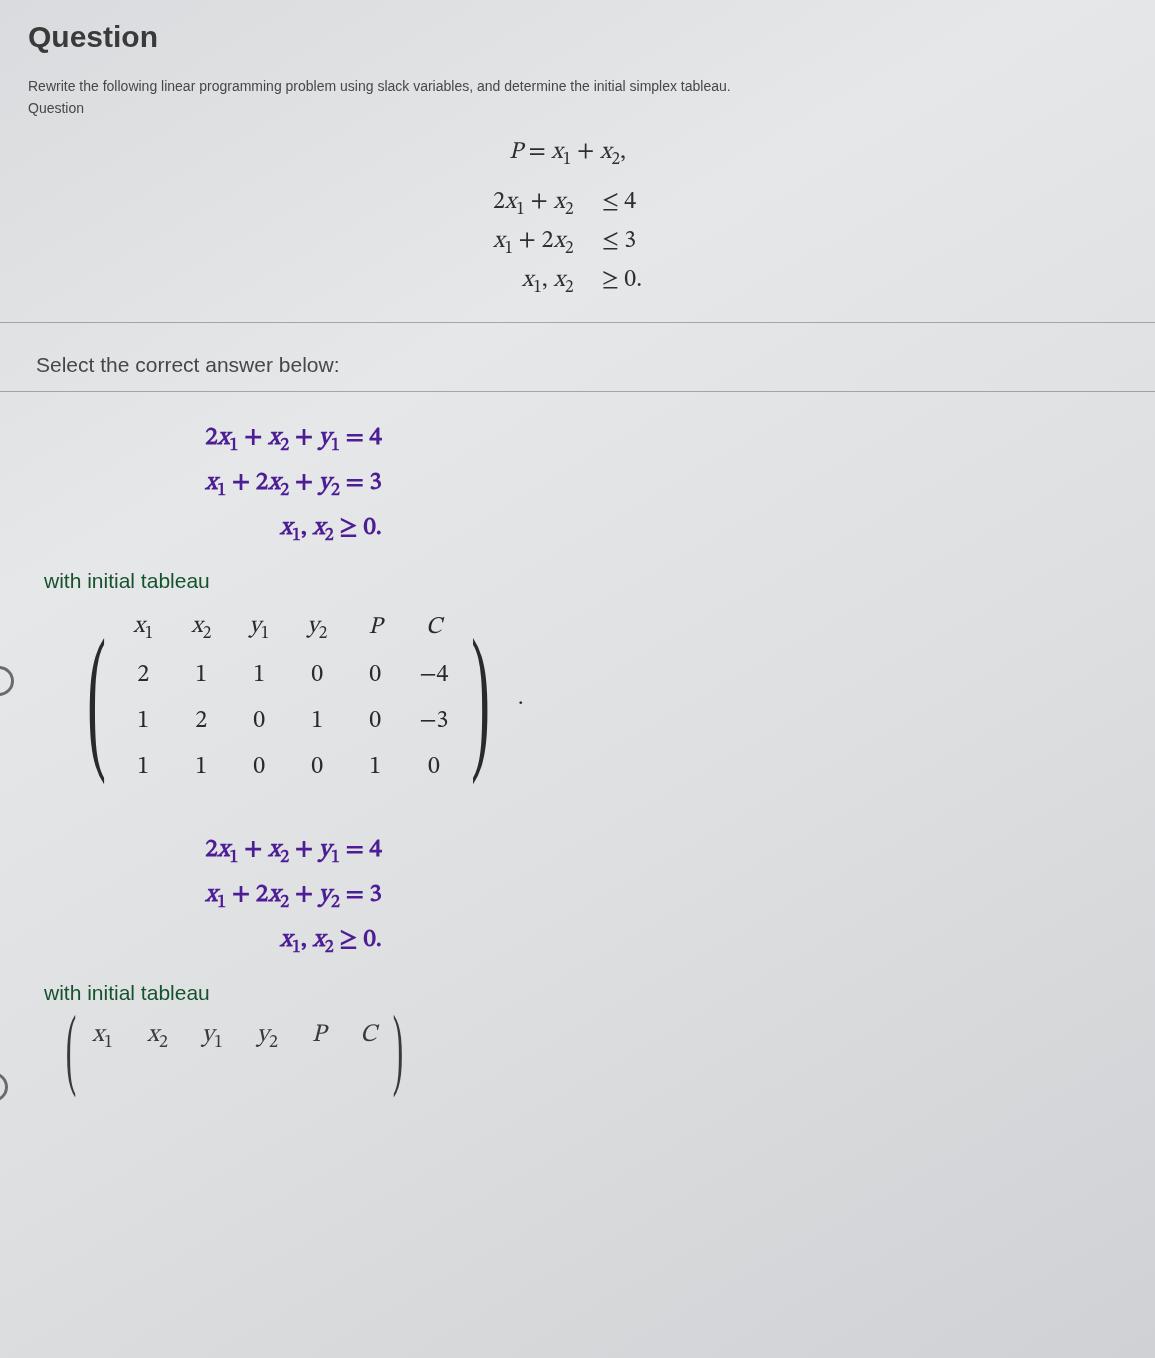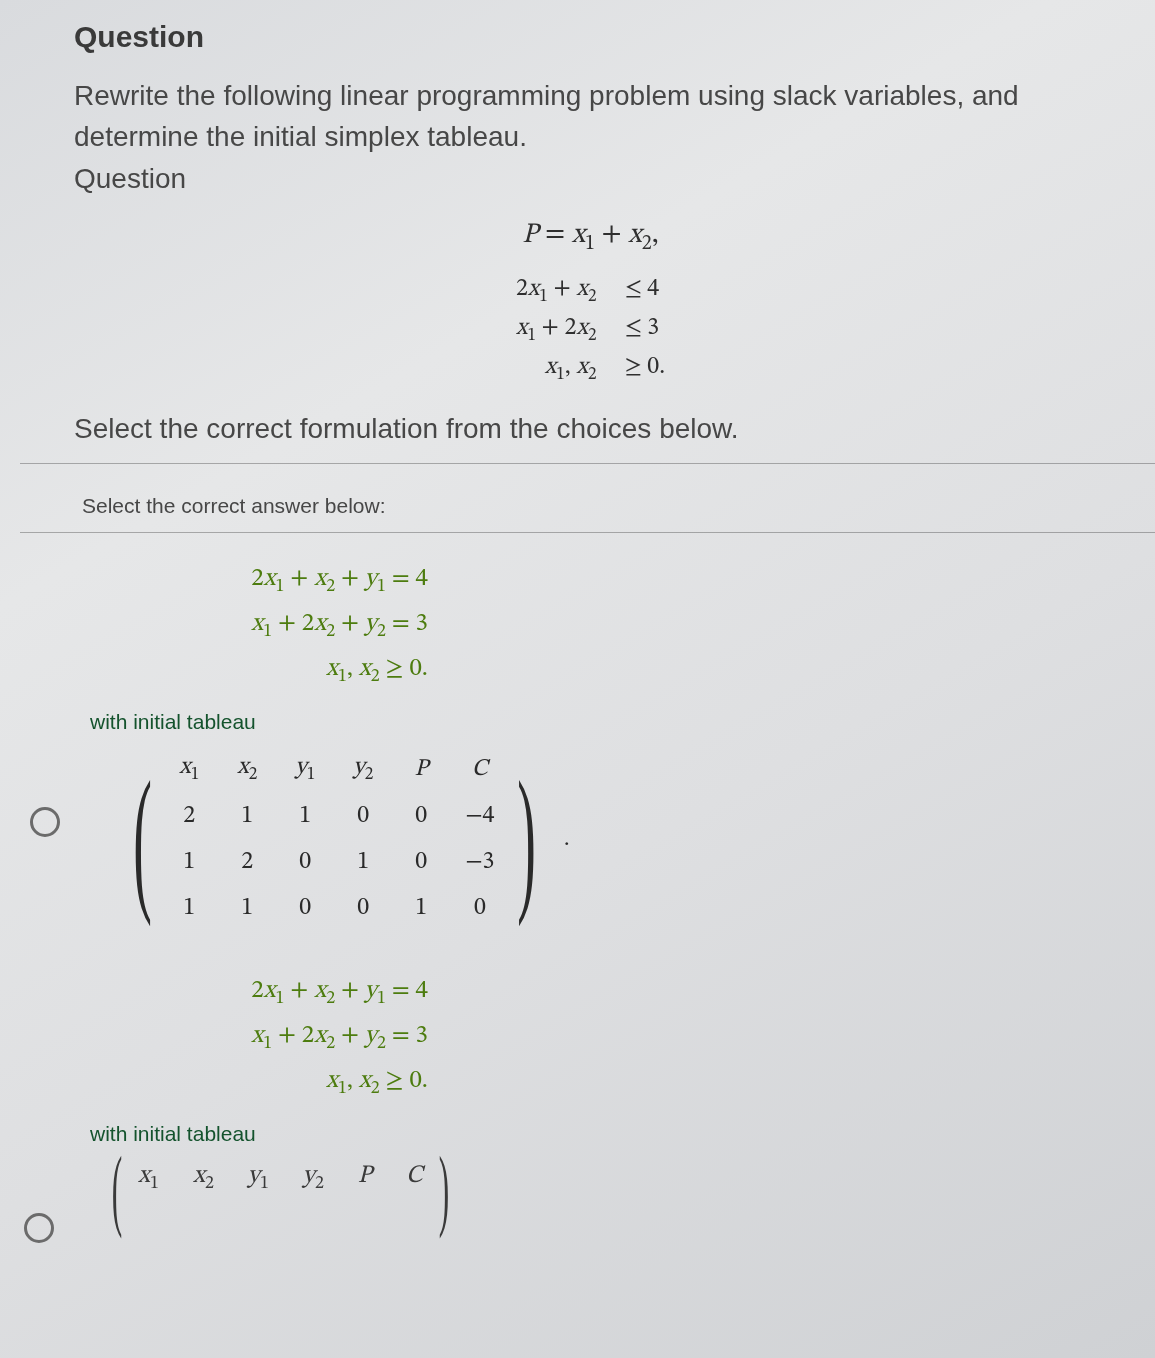--- a/index.html
+++ b/index.html
@@ -4,38 +4,38 @@
 <style>
   * { box-sizing: border-box; margin: 0; padding: 0; }
   html, body { width: 1155px; height: 1358px; }
   body {
     font-family: -apple-system, "Segoe UI", "Helvetica Neue", Arial, sans-serif;
     background: linear-gradient(150deg, #d9dbde 0%, #e6e7e8 30%, #dedfe1 60%, #cfd1d4 100%);
     color: #3a3a3a;
     overflow: hidden;
   }
   .page {
-    padding: 20px 48px 0 74px;
+    padding: 20px 48px 0 28px;
   }
   .heading {
     font-size: 30px;
     font-weight: 700;
     color: #3a3a3a;
     margin-bottom: 22px;
   }
   .body-text {
-    font-size: 28px;
+    font-size: 14px;
     line-height: 1.45;
     color: #474747;
   }
   .paragraph { margin-bottom: 2px; }
   .math-block {
     text-align: center;
     font-family: "Cambria Math", "STIX Two Math", "Latin Modern Math", "Times New Roman", serif;
-    font-size: 28px;
+    font-size: 24px;
     color: #2f2f2f;
     margin: 18px 0 18px 0;
   }
   .math-inline {
     font-family: "Cambria Math", "STIX Two Math", "Latin Modern Math", "Times New Roman", serif;
     font-style: italic;
   }
   .sub { font-size: 0.72em; vertical-align: sub; font-style: normal; }
   .constraints {
     display: grid;
@@ -74,25 +74,26 @@
     border-radius: 50%;
     background: transparent;
   }
   .radio.second {
     top: 650px;
     left: -50px;
   }
   .slack-eqs {
     font-family: "Cambria Math", "STIX Two Math", "Latin Modern Math", "Times New Roman", serif;
     font-size: 25px;
-    color: #4d7c0f;
+    color: #4c1d95;
     margin: 30px 0 16px 84px;
     display: grid;
     grid-template-columns: auto;
     row-gap: 10px;
+    font-weight: bold;
   }
   .slack-eqs .row { white-space: nowrap; text-align: right; width: 270px; }
   .tableau-label {
     font-size: 21px;
     color: #14532d;
     margin: 22px 0 10px 16px;
   }
   .matrix {
     display: inline-flex;
     align-items: stretch;
@@ -166,21 +167,20 @@
 
   <div class="constraints">
     <div class="lhs">2<span class="math-inline">x</span><span class="sub">1</span> + <span class="math-inline">x</span><span class="sub">2</span></div>
     <div class="rhs">≤ 4</div>
     <div class="lhs"><span class="math-inline">x</span><span class="sub">1</span> + 2<span class="math-inline">x</span><span class="sub">2</span></div>
     <div class="rhs">≤ 3</div>
     <div class="lhs"><span class="math-inline">x</span><span class="sub">1</span>, <span class="math-inline">x</span><span class="sub">2</span></div>
     <div class="rhs">≥ 0.</div>
   </div>
 
-  <div class="body-text">Select the correct formulation from the choices below.</div>
 
   <hr class="rule">
 
   <div class="select-line">Select the correct answer below:</div>
 
   <hr class="rule">
 
   <div class="answer-container">
 
     

